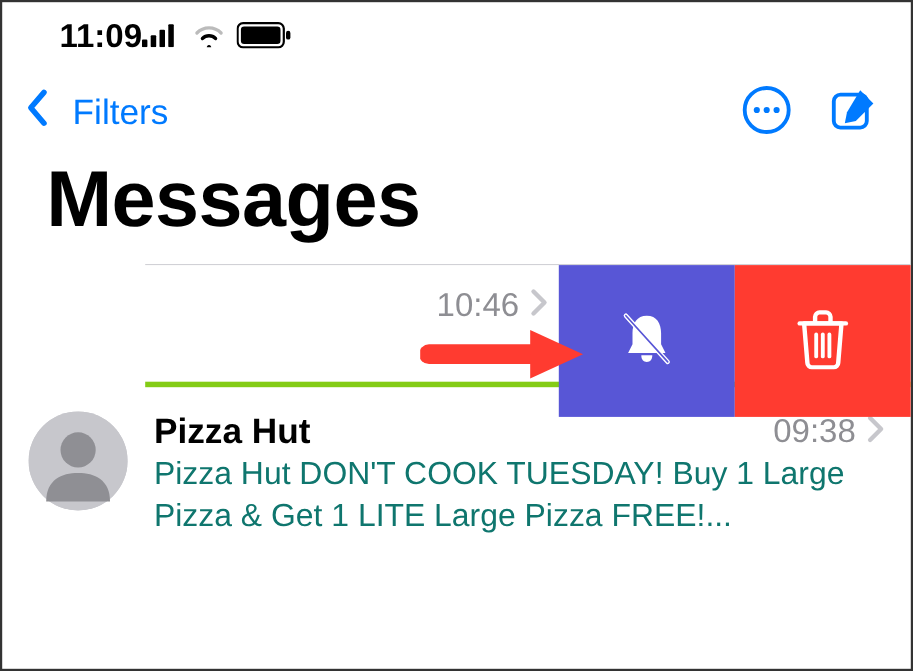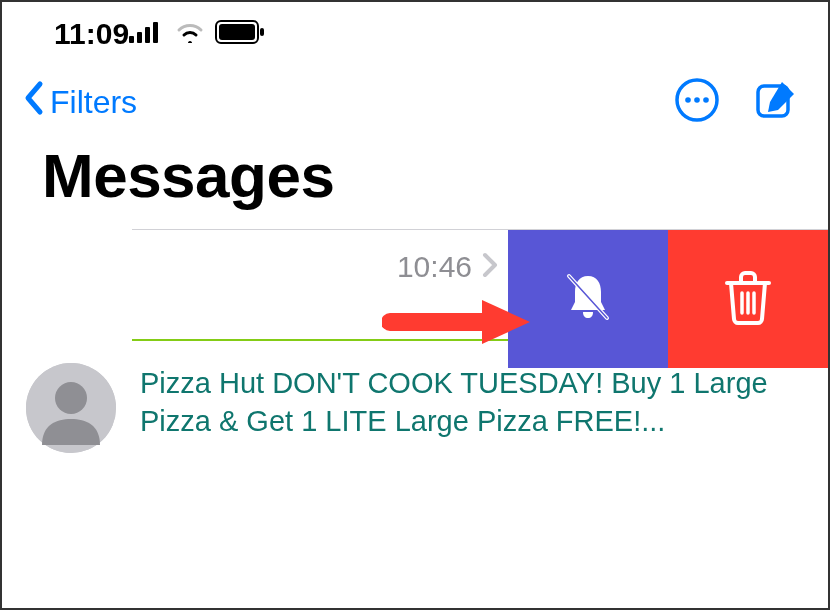--- a/index.html
+++ b/index.html
@@ -30,40 +30,40 @@
     .nav-bar {
       display: flex;
       justify-content: space-between;
       align-items: center;
       padding: 18px 30px 18px 20px;
       height: 76px;
     }
     .back-btn {
       display: flex;
       align-items: center;
-      gap: 4px;
+      gap: 20px;
       color: #007aff;
       font-size: 32px;
       font-weight: 400;
     }
     .nav-right {
       display: flex;
       align-items: center;
       gap: 34px;
     }
     .page-title {
-      font-size: 62px;
+      font-size: 72px;
       font-weight: 800;
       padding: 0 40px 18px 40px;
       letter-spacing: -0.5px;
     }
     .message-row {
       position: relative;
       border-top: 1px solid #d1d1d6;
-      border-bottom: 2px solid #84cc16;
+      border-bottom: 5px solid #84cc16;
       margin-left: 130px;
       height: 112px;
     }
     .row-content {
       position: relative;
       height: 100%;
       transform: translateX(-320px);
     }
     .row-inner {
       display: flex;
@@ -264,15 +264,26 @@
 
 <div class="message-row-2">
   <div class="avatar">
     <svg width="90" height="90" viewBox="0 0 90 90">
       <circle cx="45" cy="45" r="45" fill="#c7c7cc"></circle>
       <circle cx="45" cy="35" r="16" fill="#8f8f94"></circle>
       <path d="M16 82 C16 62 30 56 45 56 C60 56 74 62 74 82 Z" fill="#8f8f94"></path>
     </svg>
   </div>
   <div class="row2-content">
+    <div class="row2-top">
+      <div class="sender-bold">Pizza Hut</div>
+      <div class="time-chevron">
+        <div class="row-time">09:38</div>
+        <span>
+          <svg width="16" height="26" viewBox="0 0 16 26">
+            <path d="M3 3 L13 13 L3 23" stroke="#c7c7cc" stroke-width="4" fill="none" stroke-linecap="round" stroke-linejoin="round"></path>
+          </svg>
+        </span>
+      </div>
+    </div>
     <div class="preview">Pizza Hut DON'T COOK TUESDAY! Buy 1 Large Pizza &amp; Get 1 LITE Large Pizza FREE!...</div>
   </div>
 </div>
 
 </body></html>

